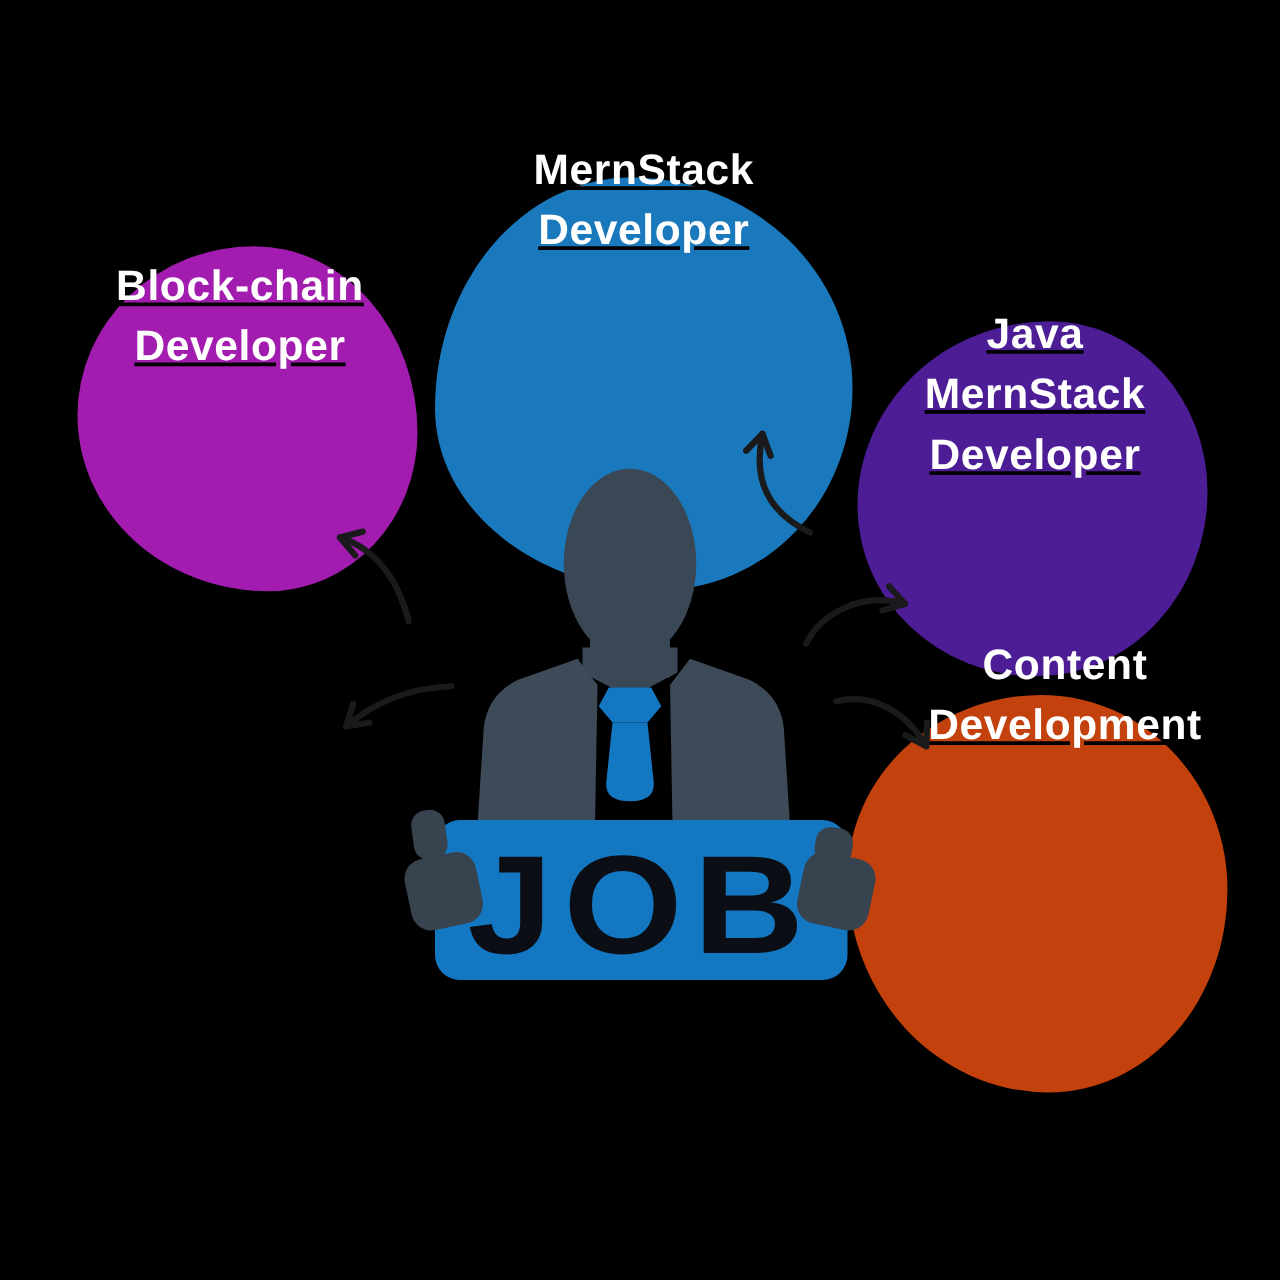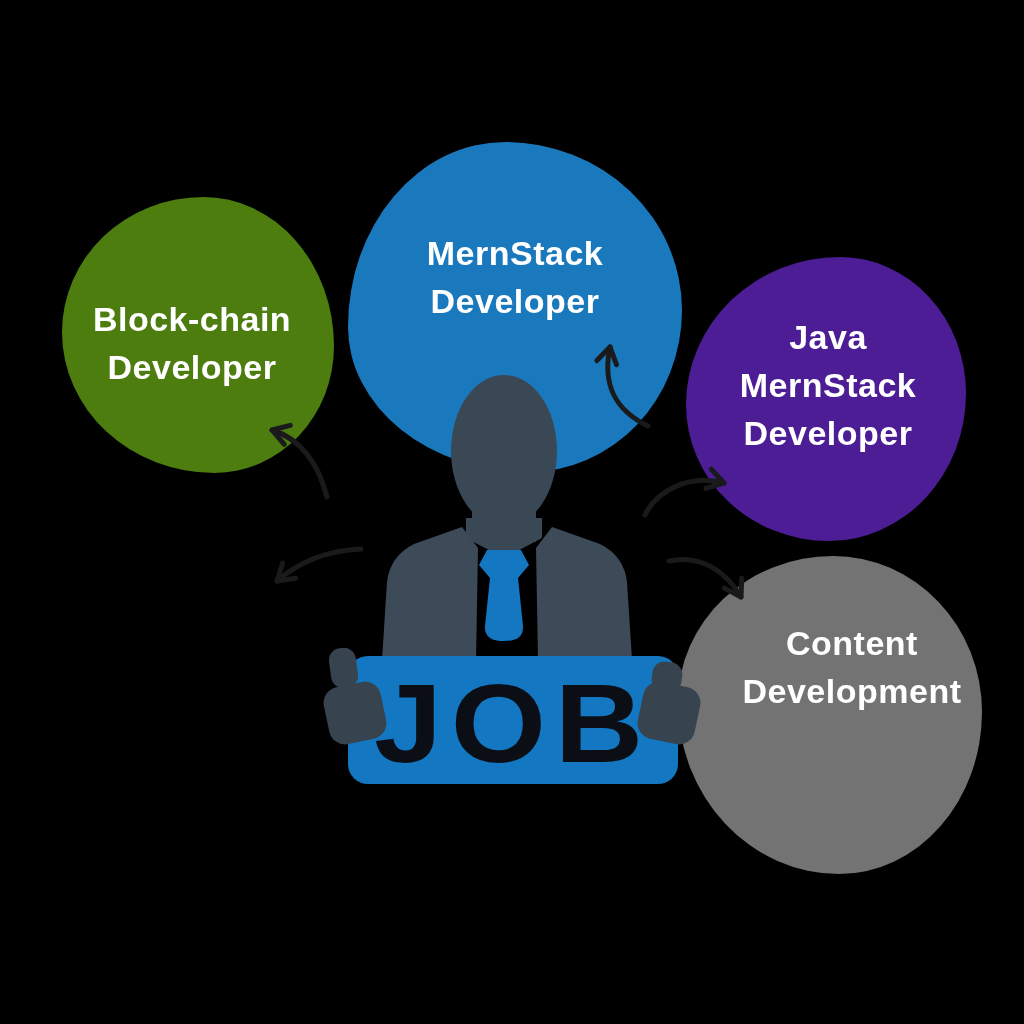--- a/index.html
+++ b/index.html
@@ -12,35 +12,35 @@
     width: 1024px;
     height: 1024px;
     background: #000000;
     overflow: hidden;
     font-family: "Liberation Sans", sans-serif;
   }
   
   .blob {
     position: absolute;
     display: flex;
-    align-items: center;
     justify-content: center;
+    text-decoration: underline;
   }
   .blob .label {
     color: #ffffff;
     font-weight: bold;
     font-size: 34px;
     line-height: 1.42;
     letter-spacing: 0.5px;
     text-align: center;
     white-space: pre-line;
   }
   #blob-blockchain {
     left: 62px; top: 197px; width: 272px; height: 276px;
-    background: #4d7c0f;
+    background: #a21caf;
     border-radius: 52% 48% 44% 56% / 49% 54% 46% 51%;
   }
   #blob-blockchain .label { transform: translate(-6px, 8px); }
 
   #blob-mernstack {
     left: 348px; top: 142px; width: 334px; height: 330px;
     background: #1a79bc;
     border-radius: 47% 53% 46% 54% / 56% 51% 49% 44%;
   }
   #blob-mernstack .label { transform: translate(0px, -30px); }
@@ -54,21 +54,21 @@
 
   #blob-technical {
     left: 28px; top: 513px; width: 304px; height: 296px;
     background: #1a79bc;
     border-radius: 50% 50% 51% 49% / 48% 52% 48% 52%;
   }
   #blob-technical .label { transform: translate(-10px, -4px); }
 
   #blob-content {
     left: 678px; top: 556px; width: 304px; height: 318px;
-    background: #737373;
+    background: #c2410c;
     border-radius: 51% 49% 47% 53% / 46% 49% 51% 54%;
   }
   #blob-content .label { transform: translate(22px, -48px); }
 
   
   .overlay {
     position: absolute;
     left: 0; top: 0;
     width: 1024px;
     height: 1024px;

